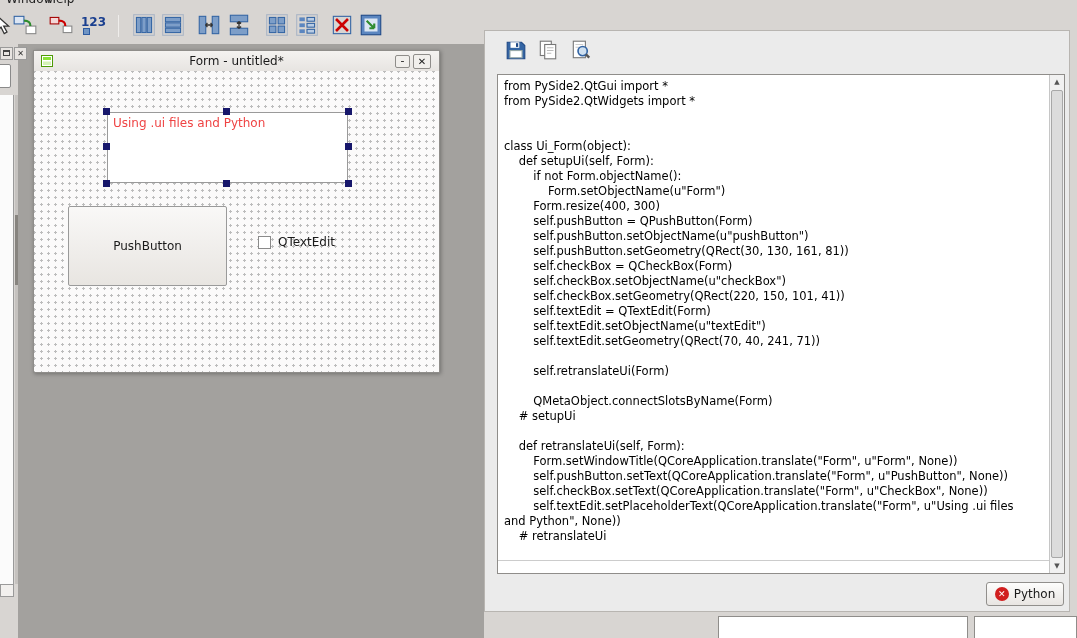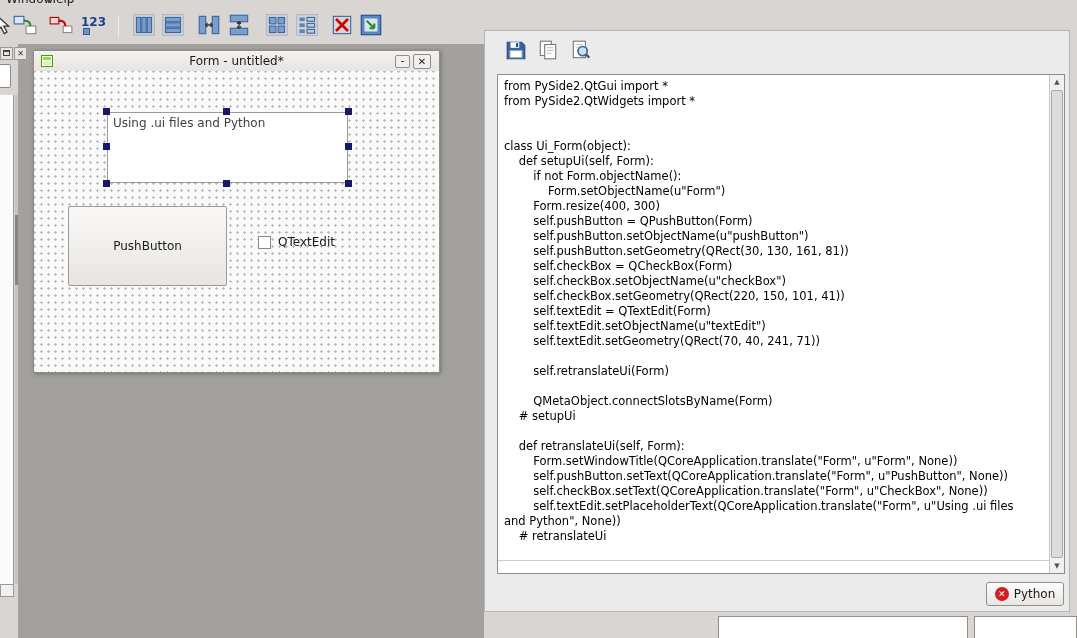--- a/index.html
+++ b/index.html
@@ -35,21 +35,21 @@
   
   .form-win { position:absolute; left:33px; top:50px; width:407px; height:323px; background:#ece9e6; border:1px solid #8f8d8a; box-shadow:1px 1px 4px rgba(0,0,0,.3); }
   .form-title { position:absolute; left:0; top:0; right:0; height:36px; background:linear-gradient(#f4f2f0,#dddad6); border-bottom:1px solid #b4b1ad; }
   .ft-icon { position:absolute; left:7px; top:4px; width:12px; height:12px; }
   .ft-text { position:absolute; left:0; right:0; text-align:center; top:3px; font-size:12px; }
   .ft-min { position:absolute; right:29px; top:4px; width:15px; height:13px; border:1px solid #8f8d8a; border-radius:2px; background:#f1efec; font-size:11px; line-height:10px; text-align:center; }
   .ft-close { position:absolute; right:8px; top:3px; width:18px; height:15px; border:1px solid #8f8d8a; border-radius:2px; background:#f1efec; font-size:10px; line-height:13px; text-align:center; font-weight:bold; }
   .form-body { position:absolute; top:20px; left:0; right:0; bottom:0; background-color:#fbfafa;
     background-image:radial-gradient(#bcbcbc 1px, transparent 1.2px); background-size:7px 7px; background-position:4px 4px; }
   .textedit { position:absolute; left:73px; top:41px; width:241px; height:71px; background:#fff; border:1px solid #9a9a9a; }
-  .te-ph { position:absolute; left:5px; top:3px; color:#404040; font-size:12px; }
+  .te-ph { position:absolute; left:5px; top:3px; color:#ef4444; font-size:12px; }
   .handle { position:absolute; width:7px; height:7px; background:#17176b; }
   .pushbtn { position:absolute; left:34px; top:135px; width:159px; height:80px; background:linear-gradient(#f9f8f7,#e8e5e1); border:1px solid #9a9a9a; border-radius:2px; display:flex; align-items:center; justify-content:center; font-size:12px; }
   .cb-ind { position:absolute; left:224px; top:165px; width:13px; height:13px; background:#fff; border:1px solid #8a8a8a; }
   .cb-label { position:absolute; left:244px; top:164px; font-size:12px; }
 
   
   .dlg { position:absolute; left:484px; top:30px; width:586px; height:582px; background:#ebebeb; border:1px solid #b8b5b1; }
   .dlg-tbi { position:absolute; top:8px; width:22px; height:22px; }
   .dlg-tbi svg { width:100%; height:100%; display:block; }
   .code-frame { position:absolute; left:12px; top:43px; width:568px; height:500px; background:#fff; border:1px solid #8f8d8a; }

